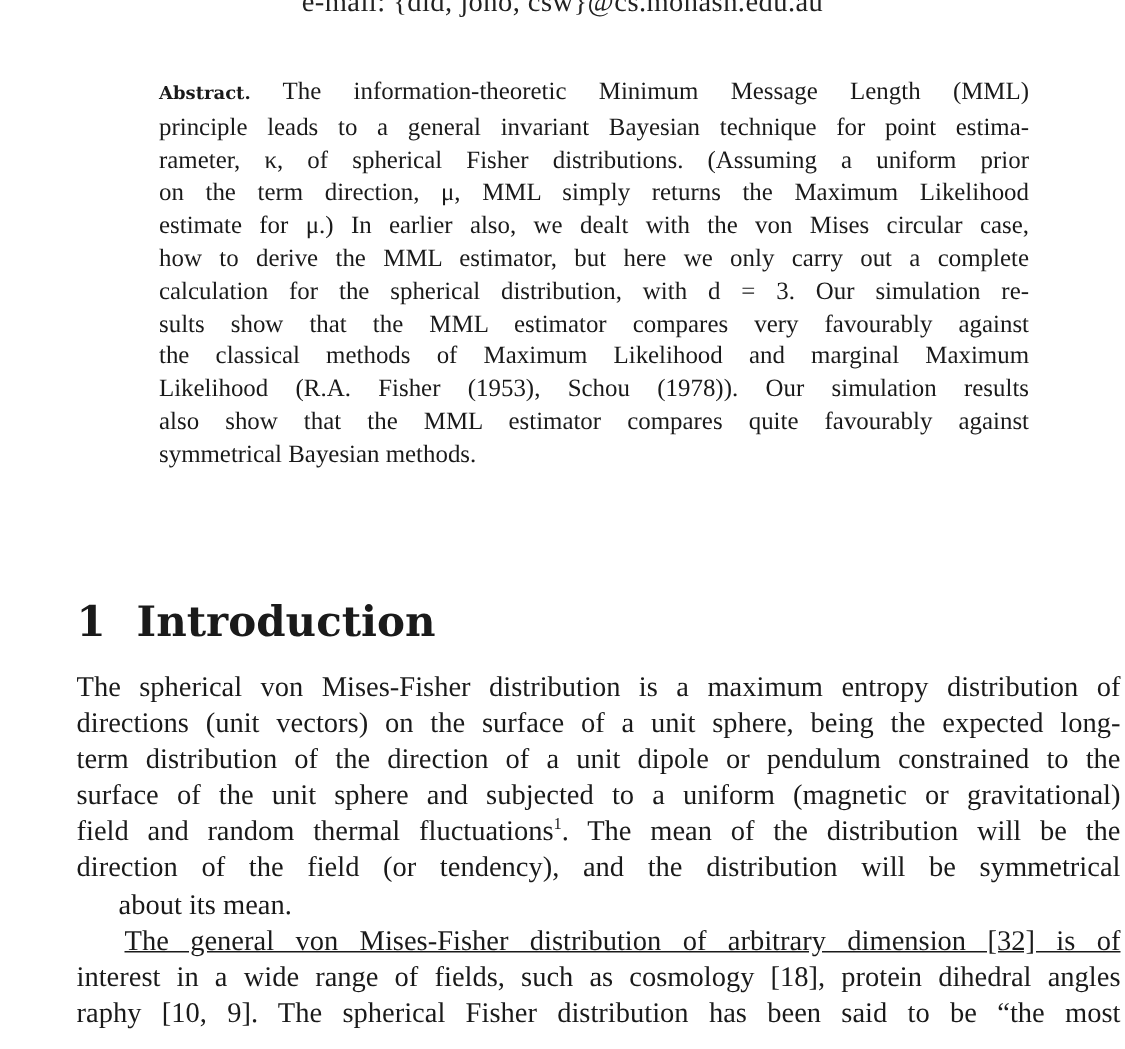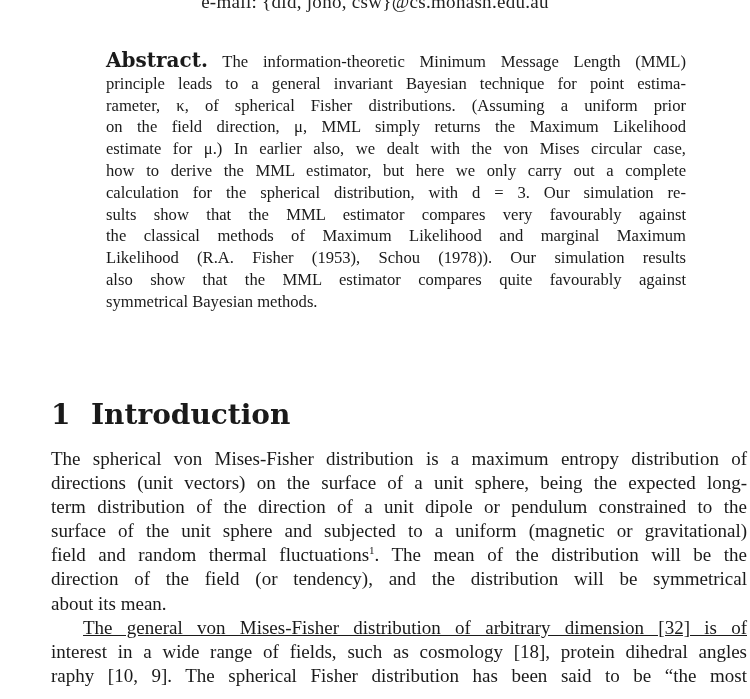--- a/index.html
+++ b/index.html
@@ -11,45 +11,45 @@
   .email {
     position: absolute; top: -9px; left: 0; width: 750px; text-align: center;
     font-size: 19px; color: #222; letter-spacing: 0.3px;
   }
   .abstract {
     position: absolute; left: 106px; top: 50px; width: 580px;
     font-size: 16.6px; line-height: 21.8px; text-align: justify;
   }
   .abstract .line { display: block; text-align: justify; text-align-last: justify; white-space: nowrap; }
   .abstract .line.last { text-align-last: left; }
-  .abstract .kw { font-weight: bold; font-family: "DejaVu Serif", serif; font-size: 20px; }
+  .abstract .kw { font-weight: bold; font-family: "DejaVu Serif", serif; font-size: 12px; }
   .section-title {
     position: absolute; left: 51px; top: 398px;
     font-size: 28px; font-weight: bold; font-family: "DejaVu Serif", serif;
   }
   .section-title .num { display: inline-block; width: 40px; }
   .body {
     position: absolute; left: 51px; top: 447px; width: 696px;
     font-size: 19px; line-height: 24.1px;
   }
   .body .line { display: block; white-space: nowrap; text-align: justify; text-align-last: justify; }
-  .body .line.last { text-align-last: left; }
+  .body .line.last { text-align-last: left; margin-left: 28px; }
   .body .indent { padding-left: 32px; text-decoration: underline; }
   sup { font-size: 11px; line-height: 0; }
 </style>
 </head>
 <body>
 
 <div class="email">e-mail: {dld, jono, csw}@cs.monash.edu.au</div>
 
 <div class="abstract">
   <span class="line"><span class="kw">Abstract.</span> <span>The information-theoretic Minimum Message Length (MML)</span></span>
   <span class="line">principle leads to a general invariant Bayesian technique for point estima-</span>
   <span class="line">rameter, κ, of spherical Fisher distributions. (Assuming a uniform prior</span>
-  <span class="line">on the field direction, μ, MML simply returns the Maximum Likelihood</span>
+  <span class="line">on the term direction, μ, MML simply returns the Maximum Likelihood</span>
   <span class="line">estimate for μ.) In earlier also, we dealt with the von Mises circular case,</span>
   <span class="line">how to derive the MML estimator, but here we only carry out a complete</span>
   <span class="line">calculation for the spherical distribution, with d = 3. Our simulation re-</span>
   <span class="line">sults show that the MML estimator compares very favourably against</span>
   <span class="line">the classical methods of Maximum Likelihood and marginal Maximum</span>
   <span class="line">Likelihood (R.A. Fisher (1953), Schou (1978)). Our simulation results</span>
   <span class="line">also show that the MML estimator compares quite favourably against</span>
   <span class="line last">symmetrical Bayesian methods.</span>
 </div>
 

